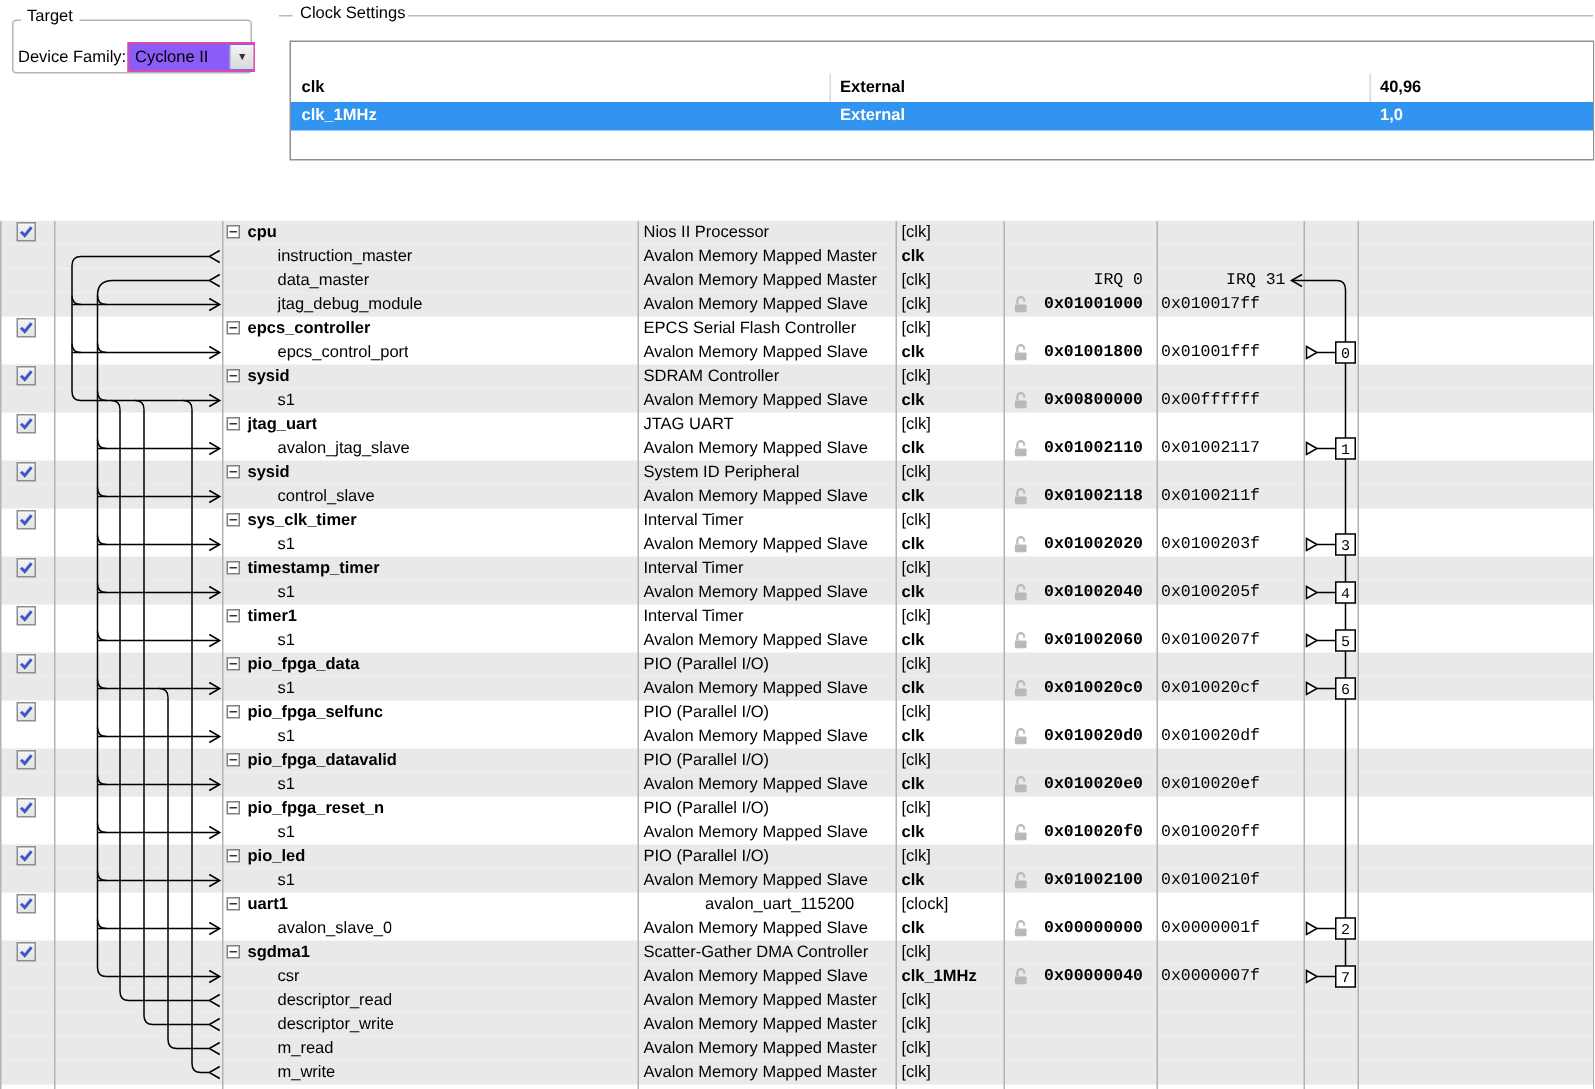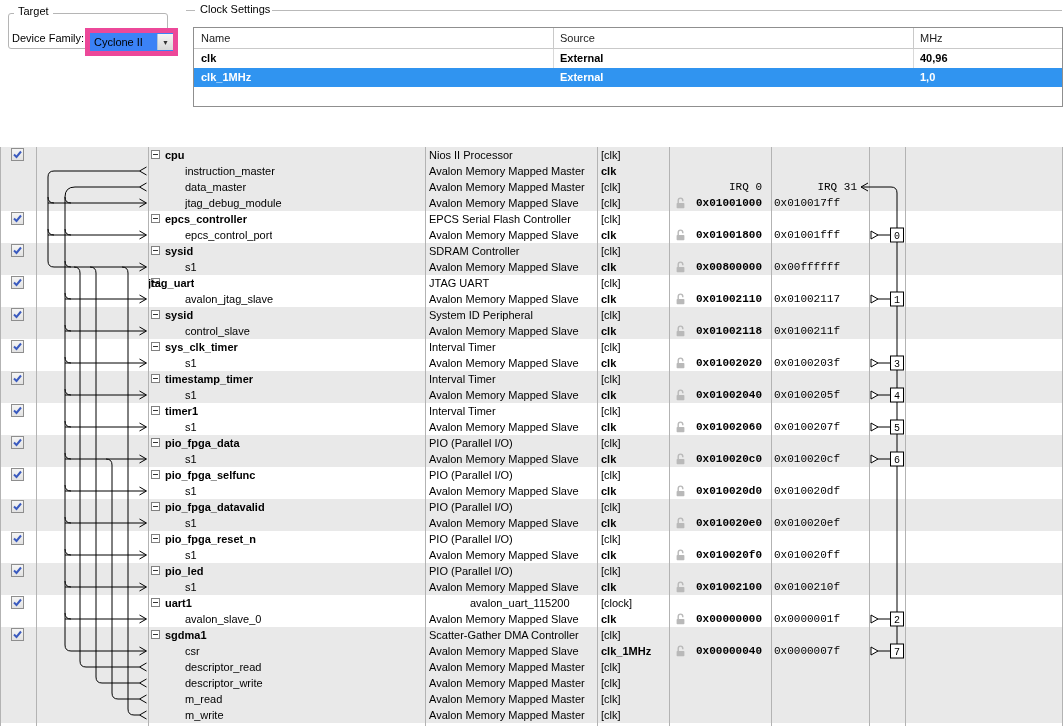--- a/index.html
+++ b/index.html
@@ -5,21 +5,21 @@
   html,body{margin:0;padding:0;background:#fff;}
   #screen{position:relative;width:1063px;height:726px;background:#ffffff;overflow:hidden;
           font-family:"Liberation Sans",sans-serif;font-size:11px;color:#000;}
   
   #top{position:absolute;left:0;top:0;width:1063px;height:120px;background:#fff;}
   #target-box{position:absolute;left:8px;top:13px;width:158px;height:34px;
               border:1px solid #b5b5b5;border-radius:3px;}
   #target-legend{position:absolute;left:14px;top:5px;background:#fff;padding:0 4px;}
   #device-family-label{position:absolute;left:12px;top:32px;}
   #device-family-combo{position:absolute;left:85px;top:28px;width:83px;height:18px;
-      border:5px solid #ec4899;background:#3b82f6;display:flex;align-items:center;}
+      border:1px solid #ec4899;background:#8b5cf6;display:flex;align-items:center;}
   #device-family-combo .val{flex:1;padding-left:4px;white-space:nowrap;overflow:hidden;}
   #device-family-combo .btn{width:15px;height:16px;background:linear-gradient(#f4f4f4,#d8d8d8);
       border-left:1px solid #b0c4d8;display:flex;align-items:center;justify-content:center;
       font-size:7px;color:#333;}
   #cs-title{position:absolute;left:200px;top:3px;}
   .cs-line{position:absolute;top:10px;height:1px;background:#b9b9b9;}
   #cs-line-l{left:186px;width:9px;}
   #cs-line-r{left:272px;right:1px;}
   #cs-table{position:absolute;left:193px;top:27px;width:868px;height:78px;
             border:1px solid #8f8f8f;background:#fff;}
@@ -63,25 +63,20 @@
     <div id="target-legend">Target</div>
     <div id="device-family-label">Device Family:</div>
     <div id="device-family-combo">
       <span class="val">Cyclone II</span>
       <span class="btn">▼</span>
     </div>
     <div id="cs-title">Clock Settings</div>
     <div id="cs-line-l" class="cs-line"></div>
     <div id="cs-line-r" class="cs-line"></div>
     <div id="cs-table">
-      <div class="cs-row cs-head">
-        <div class="cs-c-name">Name</div>
-        <div class="cs-c-source">Source</div>
-        <div class="cs-c-mhz">MHz</div>
-      </div>
       <div class="cs-row cs-r0">
         <div class="cs-c-name">clk</div>
         <div class="cs-c-source">External</div>
         <div class="cs-c-mhz">40,96</div>
       </div>
       <div class="cs-row cs-r1">
         <div class="cs-c-name">clk_1MHz</div>
         <div class="cs-c-source">External</div>
         <div class="cs-c-mhz">1,0</div>
       </div>
@@ -168,21 +163,21 @@
           <span class="cell mono b right" style="left: 688px; width: 74px;">0x00800000</span>
           <span class="cell mono" style="left: 774px; width: 90px;">0x00ffffff</span>
         </div>
         <div class="mrow" style="top: 128px;">
           <span class="chk">
             <svg width="11" height="11" style="position:absolute;left:0;top:0">
               <path d="M2 5.5 L4.5 8 L9 2.5" stroke="#3b5bbf" stroke-width="2" fill="none"></path>
             </svg>
           </span>
           <span class="expander"></span>
-          <span class="cell mod-group" style="left: 148px;">jtag_uart</span>
+          <span class="cell mod-group" style="left: 165px;">jtag_uart</span>
           <span class="cell " style="left: 429px; width: 165px;">JTAG UART</span>
           <span class="cell " style="left: 601px; width: 66px;">[clk]</span>
         </div>
         <div class="mrow" style="top: 144px;">
           <span class="cell " style="left: 185px;">avalon_jtag_slave</span>
           <span class="cell " style="left: 429px; width: 165px;">Avalon Memory Mapped Slave</span>
           <span class="cell b" style="left: 601px; width: 66px;">clk</span>
           <span class="cell" style="left: 675px; top: 2px;"><svg width="11" height="12">
               <path d="M3.2 6 V3.4 a2.3 2.3 0 0 1 4.6 0 v0.8" stroke="#b9b9b9" stroke-width="1.4" fill="none"></path>
               <rect x="1.6" y="6" width="7.8" height="5.2" rx="0.8" fill="#b9b9b9"></rect>

